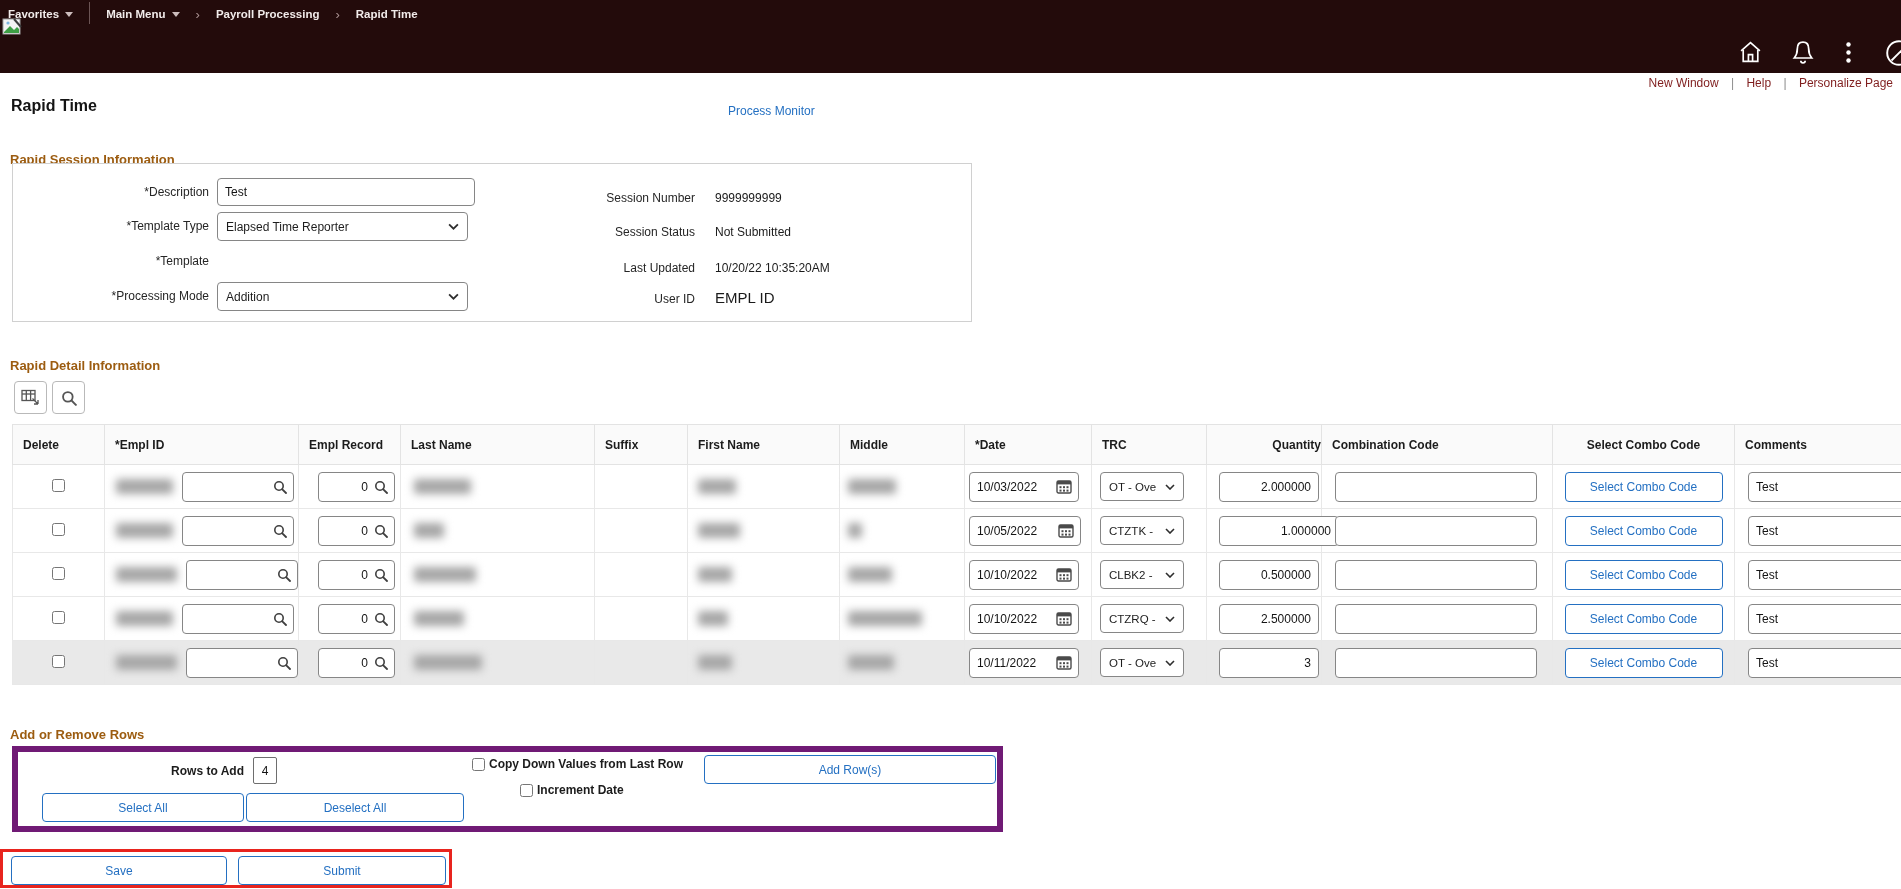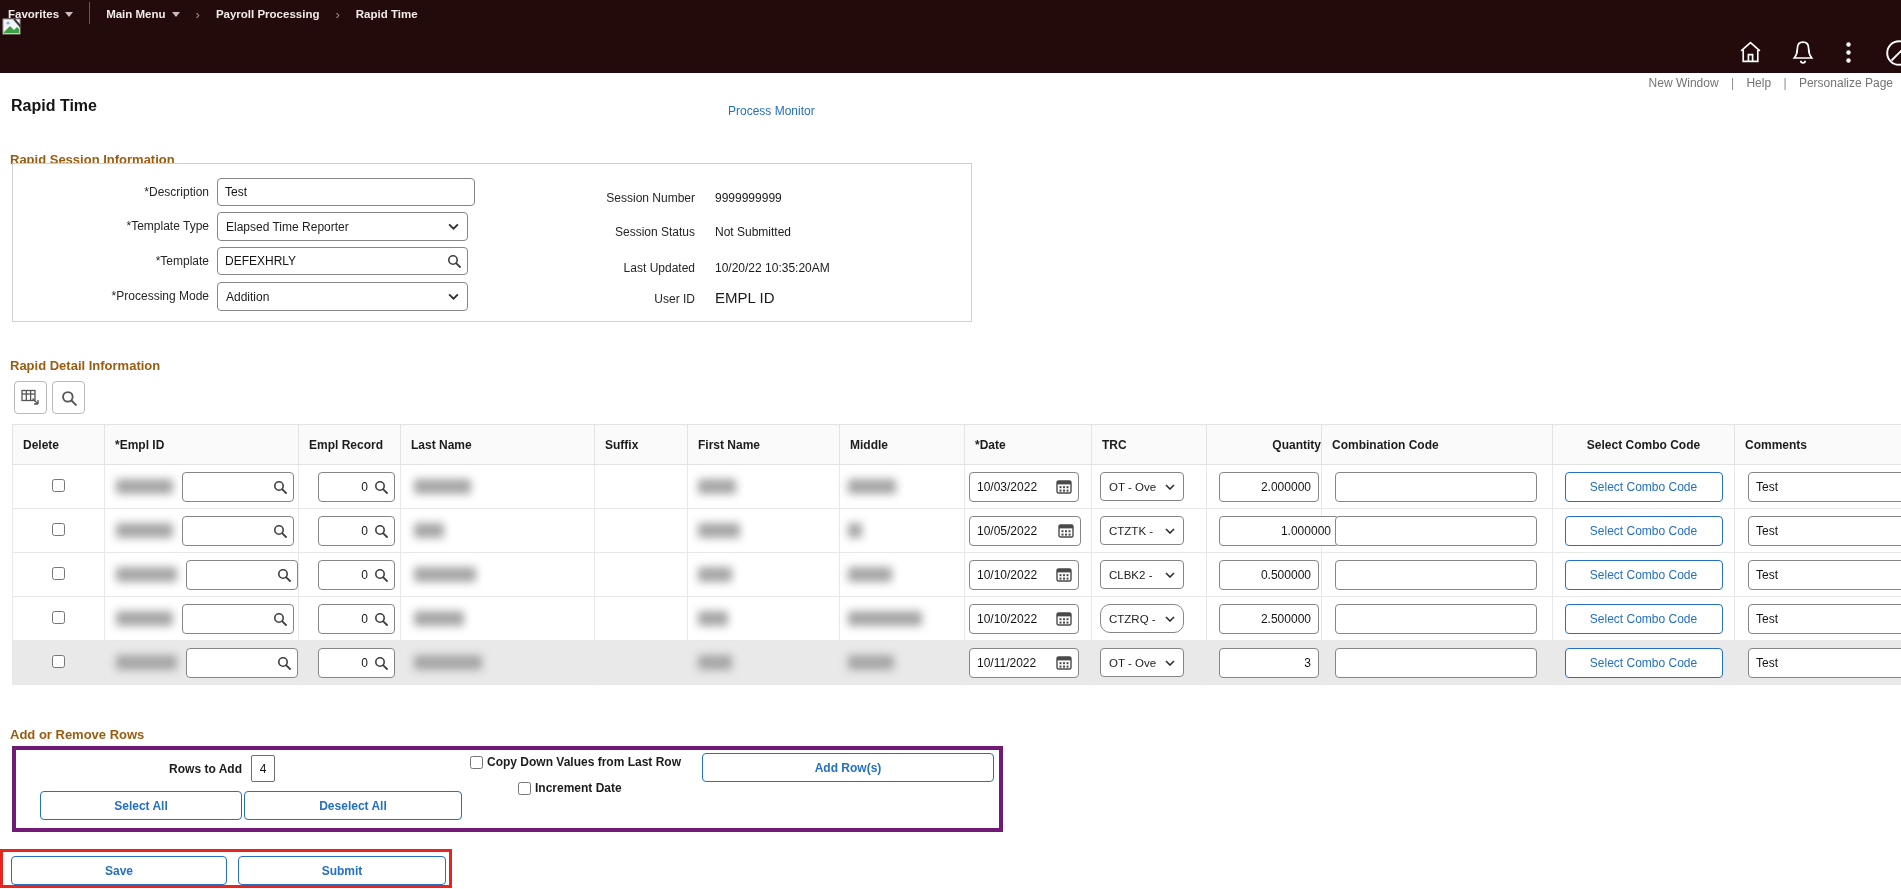--- a/index.html
+++ b/index.html
@@ -11,21 +11,21 @@
   
   .topbar { position:absolute; left:0; top:0; width:1901px; height:73px; background:#230b0b; overflow:hidden; }
   .crumbs { position:absolute; left:8px; top:4px; display:flex; align-items:center; color:#f1ebea; font-size:11.5px; font-weight:700; white-space:nowrap; }
   .caret { display:inline-block; width:0; height:0; border-left:4px solid transparent; border-right:4px solid transparent; border-top:5px solid #cdbdbd; margin-left:6px; }
   .crumb-div { width:1px; height:22px; background:#6b5454; margin:0 16px; align-self:flex-start; margin-top:-2px; }
   .crumb-chev { color:#a89090; font-size:13px; margin:0 16px; font-weight:400; }
   .topicon { position:absolute; top:40px; }
   
   .util-links { position:absolute; top:76px; right:8px; font-size:12px; color:#2470c2; white-space:nowrap; }
   .util-links .sep { color:#8c8c8c; margin:0 9px; }
-  .util-links a { color:#737373; text-decoration:none; cursor:pointer; }
+  .util-links a { color:#7f1d1d; text-decoration:none; cursor:pointer; }
   
   .page-title { position:absolute; left:11px; top:97px; font-size:16px; font-weight:700; color:#141414; }
   .link { color:#2470c2; cursor:pointer; }
   .process-monitor { position:absolute; left:728px; top:104px; font-size:12px; }
   .sec-head { position:absolute; font-size:13px; font-weight:700; color:#9c5c10; }
   
   .session-box { position:absolute; left:12px; top:163px; width:960px; height:159px; border:1px solid #d0d0d0; background:#fff; }
   .flabel { position:absolute; left:4px; width:192px; text-align:right; color:#262626; }
   .rlabel { position:absolute; left:440px; width:242px; text-align:right; color:#262626; }
   .rvalue { position:absolute; left:702px; color:#1a1a1a; }
@@ -44,23 +44,23 @@
   th.al-c { text-align:center; padding-left:0; }
   td { height:44px; border:1px solid #e8e8e8; background:#fff; vertical-align:middle; }
   tr.last-row td { background:#e9e9e9; }
   td .cellf { display:flex; align-items:center; }
   .blob { display:inline-block; height:15px; background:#a6a6a6; border-radius:2px; filter:blur(4px); }
   td.c-del { text-align:center; }
   .cb { width:13px; height:13px; cursor:pointer; }
   .combo-btn { display:block; margin:0 auto; width:158px; height:30px; border:1px solid #2470c2; border-radius:4px; background:#fff; color:#2470c2; font-size:12px; font-family:"Liberation Sans",sans-serif; cursor:pointer; }
   .qty { text-align:right; }
   
-  .ar-box { position:absolute; left:12px; top:746px; width:991px; height:86px; border:4px solid #701a75; background:#fff; }
+  .ar-box { position:absolute; left:12px; top:746px; width:991px; height:86px; border:6px solid #701a75; background:#fff; }
   .ar-box .bold { font-weight:700; color:#1c1c1c; }
-  .pbtn { position:absolute; background:#fff; border:1px solid #2470c2; border-radius:4px; color:#2470c2; font-size:12px; display:flex; align-items:center; justify-content:center; cursor:pointer;font-weight:bold; }
+  .pbtn { position:absolute; background:#fff; border:1px solid #2470c2; border-radius:4px; color:#2470c2; font-size:12px; display:flex; align-items:center; justify-content:center; cursor:pointer; }
   .ckrow { position:absolute; display:flex; align-items:flex-start; }
   .ckrow input { margin-right:4px; margin-top:1px; }
   
   .red-annot { position:absolute; left:0; top:849px; width:452px; height:39px; border:3px solid #e8241e; }
 </style>
 </head>
 <body>
 
 <div class="topbar">
   <div class="crumbs">
@@ -128,27 +128,20 @@
 
   <span class="flabel" style="top:55px;">*Template Type</span>
   <div class="pselect" style="position:absolute;left:204px;top:48px;width:251px;gap:9px;">
     <span>Elapsed Time Reporter</span>
     <svg width="11" height="7" viewBox="0 0 10 6">
         <path d="M1 1 L5 5 L9 1" fill="none" stroke="#2e2e2e" stroke-width="1.6"></path>
       </svg>
   </div>
 
   <span class="flabel" style="top:90px;">*Template</span>
-  <span class="lookup-wrap" style="position:absolute;left:204px;top:83px;">
-    <input class="pinput" style="width: 251px; padding-right: 26px;" value="DEFEXHRLY">
-    <svg width="14" height="14" viewBox="0 0 14 14">
-        <circle cx="6" cy="6" r="4.2" fill="none" stroke="#3f3f3f" stroke-width="1.6"></circle>
-        <line x1="9.3" y1="9.3" x2="13" y2="13" stroke="#3f3f3f" stroke-width="1.8" stroke-linecap="round"></line>
-      </svg>
-  </span>
 
   <span class="flabel" style="top:125px;">*Processing Mode</span>
   <div class="pselect" style="position:absolute;left:204px;top:118px;width:251px;">
     <span>Addition</span>
     <svg width="11" height="7" viewBox="0 0 10 6">
         <path d="M1 1 L5 5 L9 1" fill="none" stroke="#2e2e2e" stroke-width="1.6"></path>
       </svg>
   </div>
 
   <span class="rlabel" style="top:27px;">Session Number</span>
@@ -535,21 +528,21 @@
                     <rect x="3.5" y="10.6" width="2" height="2"></rect>
                     <rect x="7" y="10.6" width="2" height="2"></rect>
                     <rect x="10.5" y="10.6" width="2" height="2"></rect>
                   </g>
                 </svg>
       </span>
             </div>
           </td>
     <td>
             <div class="cellf" style="padding-left:8px;">
-      <div class="pselect" style="width:84px;font-size:11.5px;border-radius:10px;">
+      <div class="pselect" style="width:84px;font-size:11.5px;">
         <span>CTZRQ -</span>
         <svg width="10" height="6" viewBox="0 0 10 6">
                   <path d="M1 1 L5 5 L9 1" fill="none" stroke="#2e2e2e" stroke-width="1.6"></path>
                 </svg>
       </div>
             </div>
           </td>
     <td>
             <div class="cellf" style="padding-left:12px;">
               <input class="pinput qty" style="width: 100px; height: 30px;" value="2.500000">

